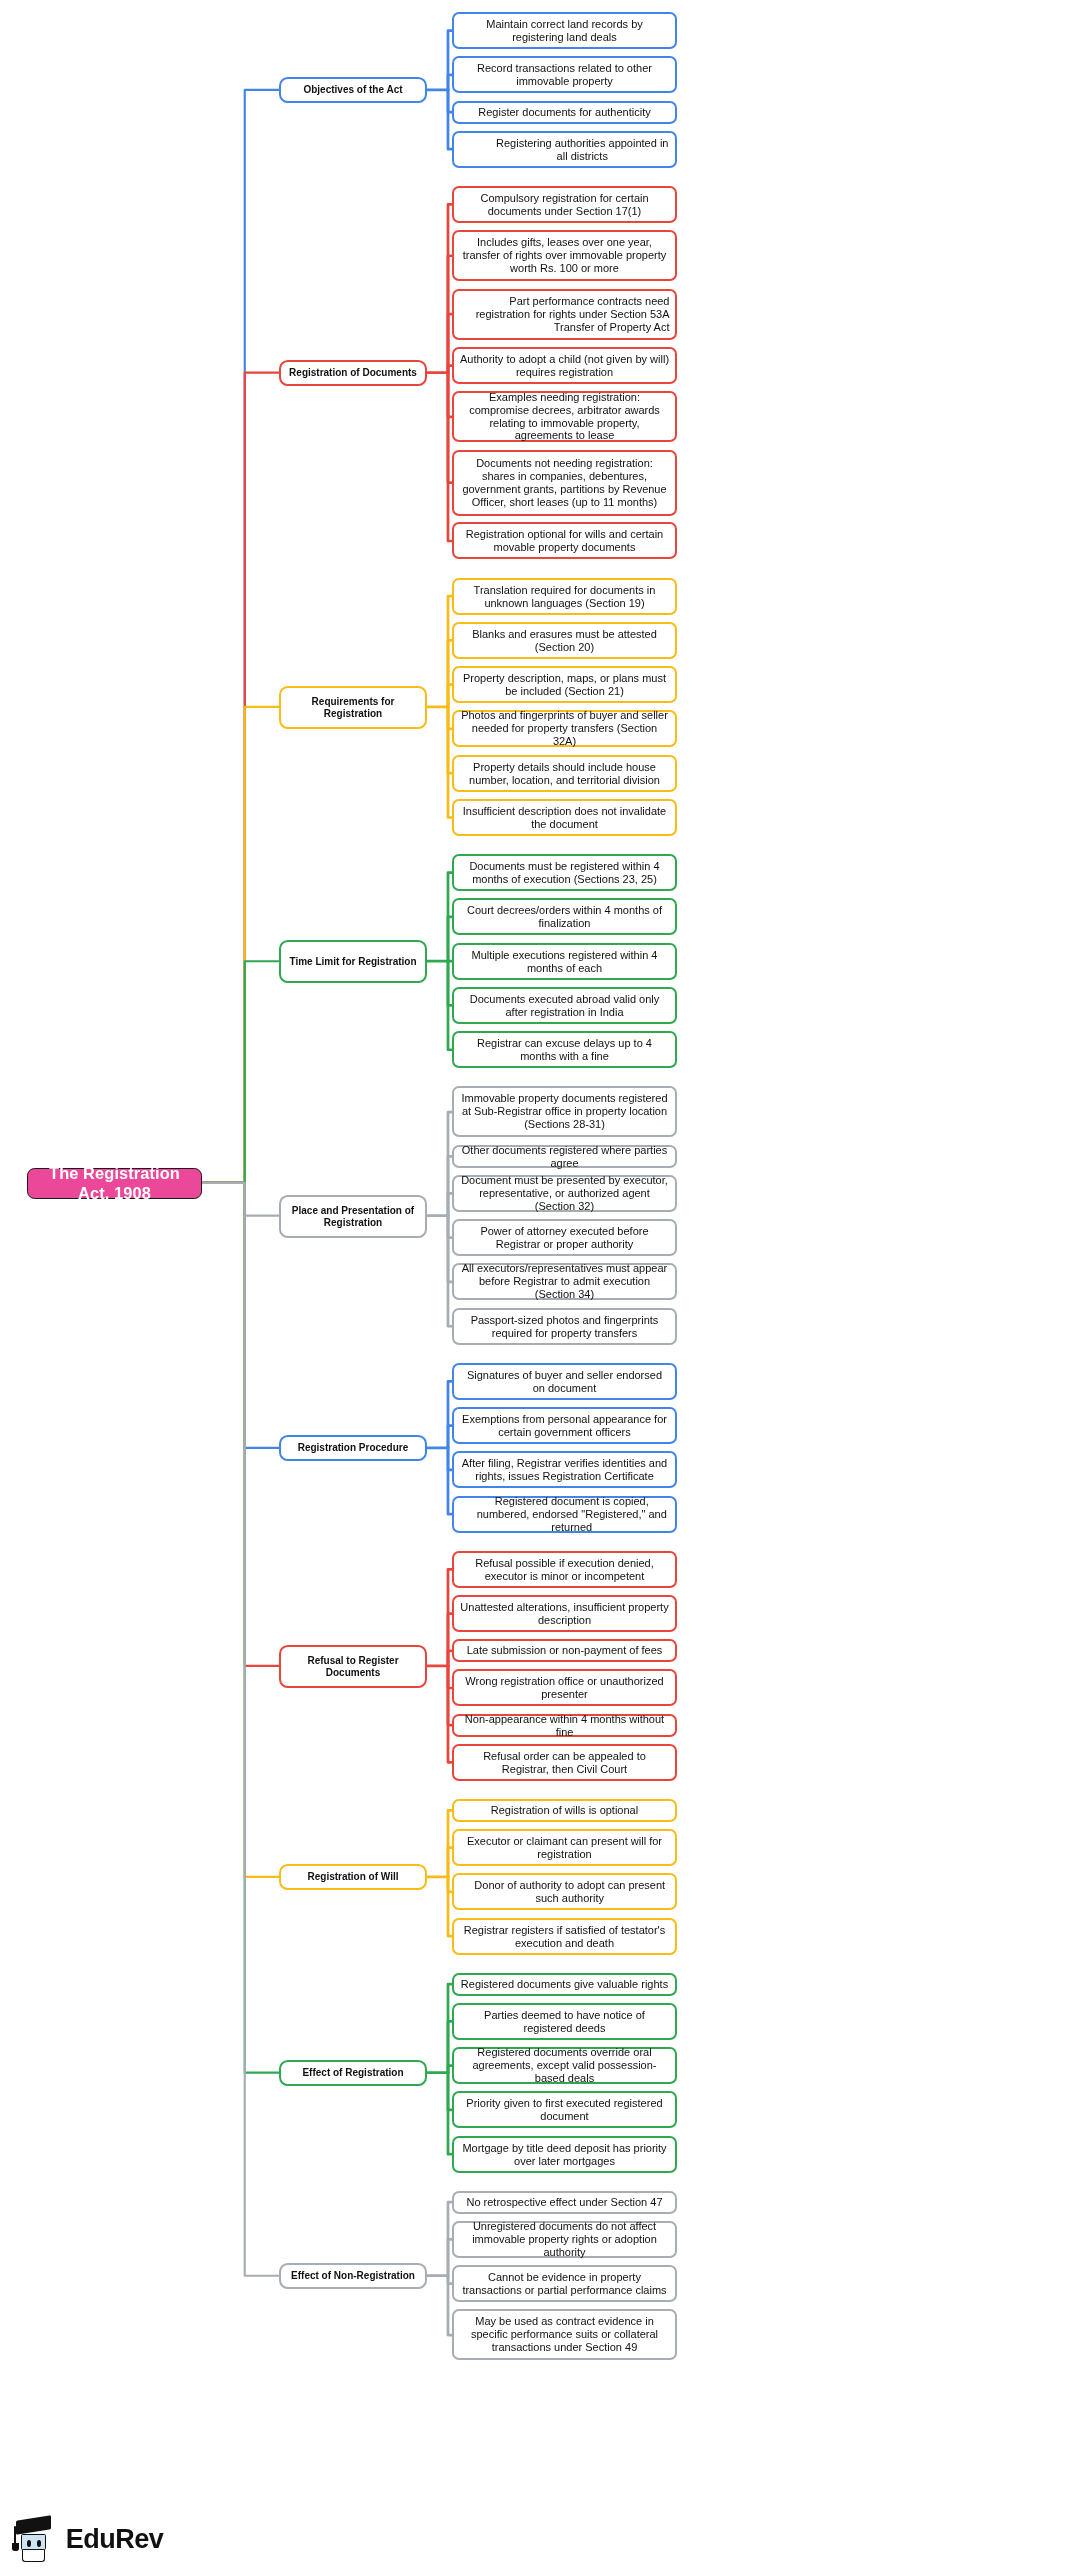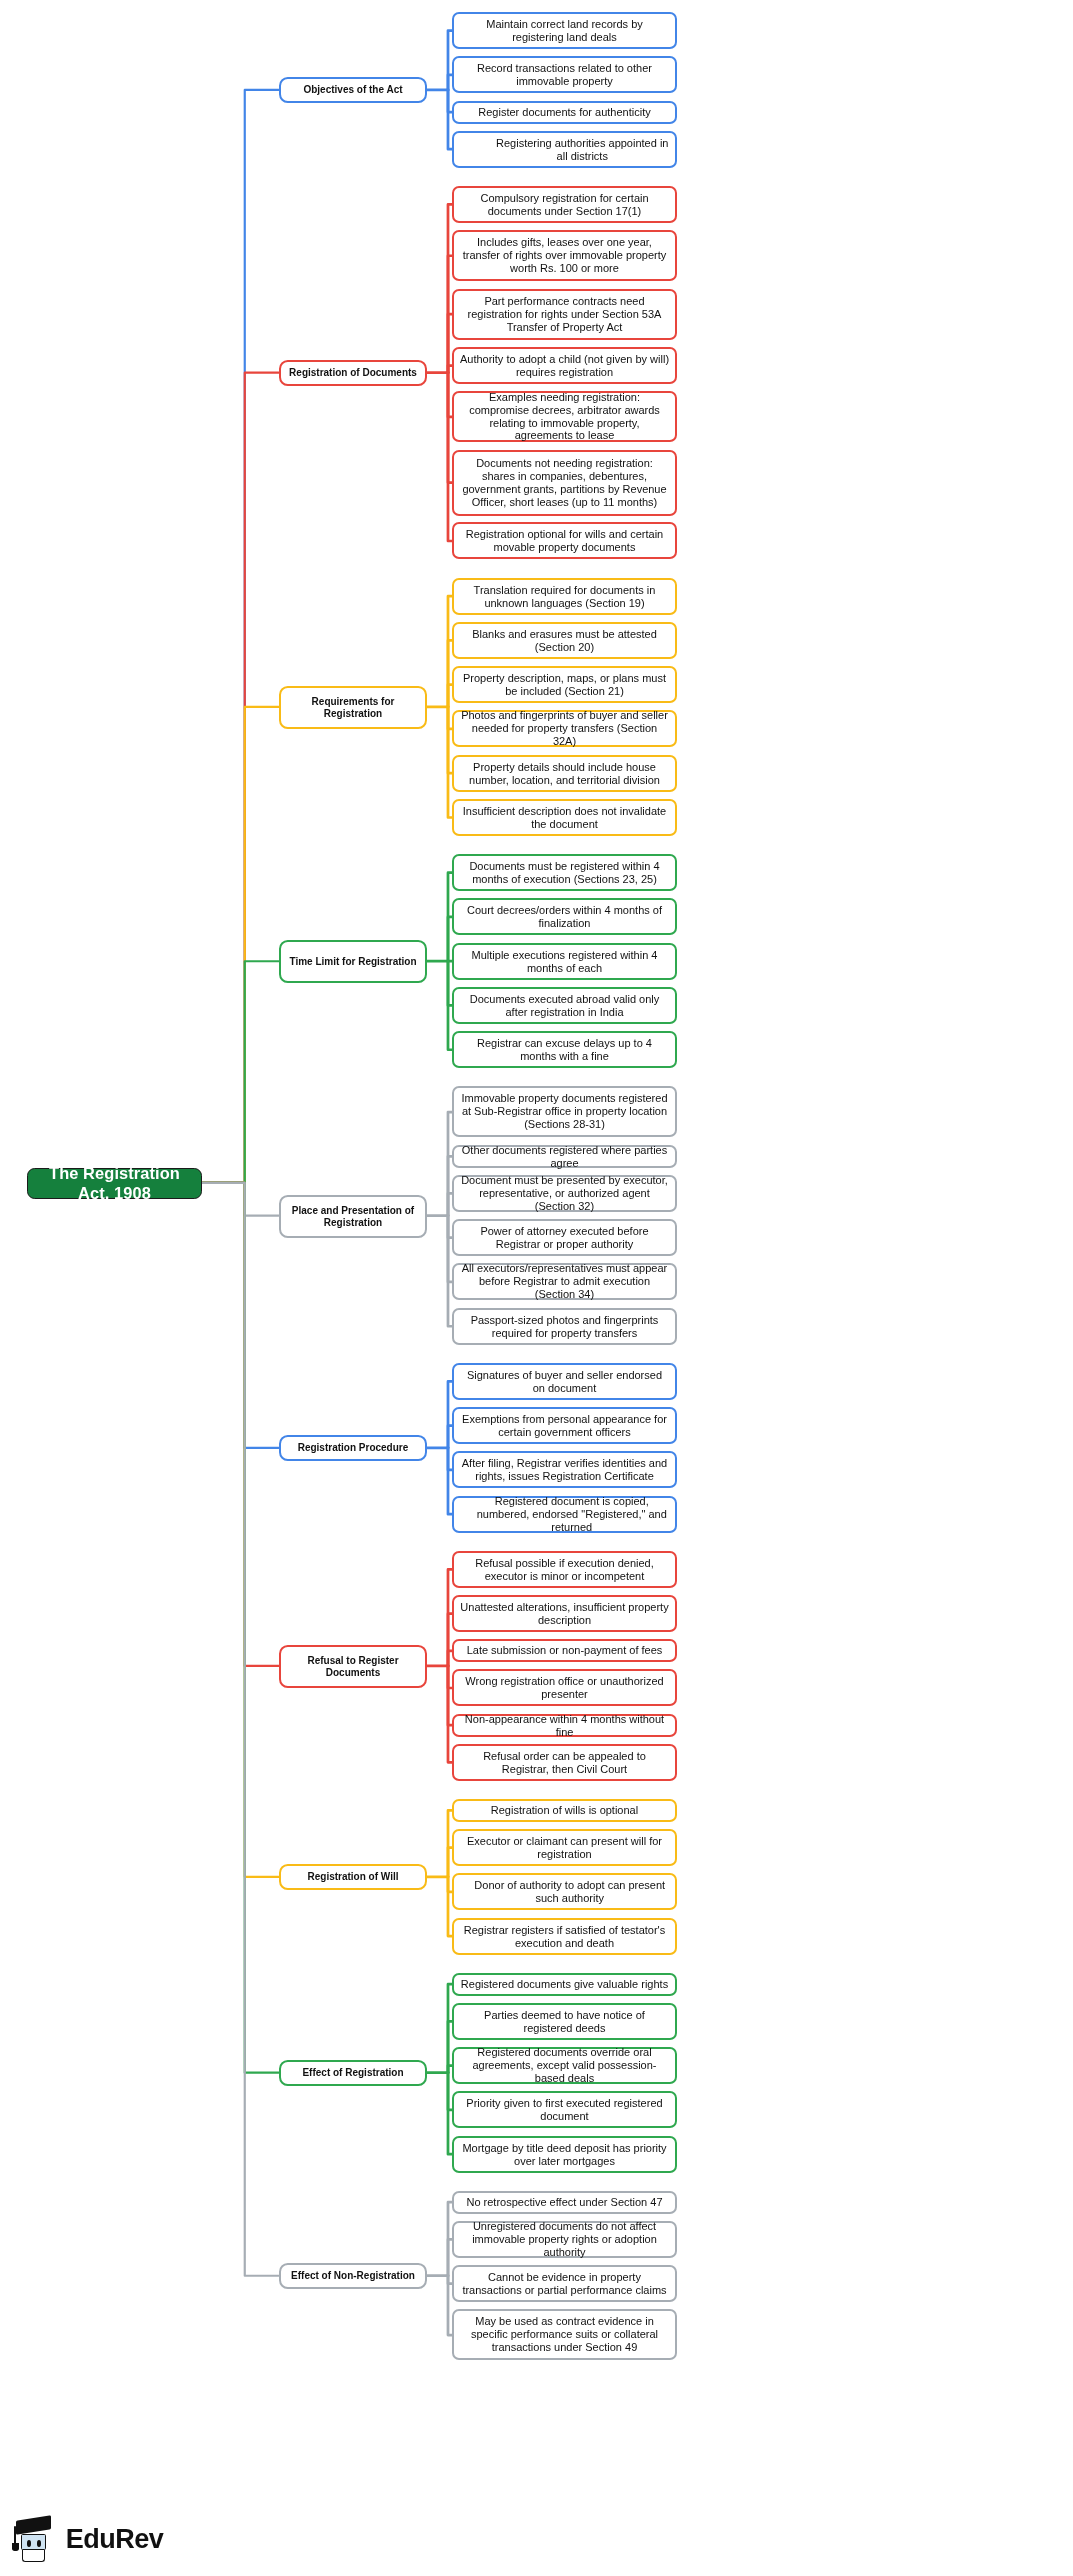--- a/index.html
+++ b/index.html
@@ -32,21 +32,21 @@
     align-items: center;
     justify-content: center;
     text-align: center;
     background: #ffffff;
     border-style: solid;
     color: #111111;
     line-height: 1.18;
     padding: 2.2px 5.5px;
   }
   .root {
-    background: #15803d;
+    background: #ec4899;
     color: #ffffff;
     border: 1.6px solid #1b1b1b;
     border-radius: 7.7px;
     font-size: 16.4px;
     font-weight: bold;
     letter-spacing: 0.1px;
   }
   .branch {
     border-width: 2.7px;
     border-radius: 8.7px;
@@ -242,21 +242,21 @@
       </div>
       <div class="node branch c-red" style="left: 279px; top: 360px; width: 148px; height: 26px;">
         <span>Registration of Documents</span>
       </div>
       <div class="node leaf c-red" style="left: 452px; top: 186px; width: 225px; height: 37px;">
         <span>Compulsory registration for certain documents under Section 17(1)</span>
       </div>
       <div class="node leaf c-red" style="left: 452px; top: 230px; width: 225px; height: 51px;">
         <span>Includes gifts, leases over one year, transfer of rights over immovable property worth Rs. 100 or more</span>
       </div>
-      <div class="node leaf c-red" style="left: 452px; top: 289px; width: 225px; height: 51px;">
+      <div class="node leaf c-red" style="left: 452px; top: 289px; width: 225px; height: 51px; text-align: right;">
         <span>Part performance contracts need registration for rights under Section 53A Transfer of Property Act</span>
       </div>
       <div class="node leaf c-red" style="left: 452px; top: 347px; width: 225px; height: 37px;">
         <span>Authority to adopt a child (not given by will) requires registration</span>
       </div>
       <div class="node leaf c-red" style="left: 452px; top: 391px; width: 225px; height: 51px;">
         <span>Examples needing registration: compromise decrees, arbitrator awards relating to immovable property, agreements to lease</span>
       </div>
       <div class="node leaf c-red" style="left: 452px; top: 450px; width: 225px; height: 66px;">
         <span>Documents not needing registration: shares in companies, debentures, government grants, partitions by Revenue Officer, short leases (up to 11 months)</span>

